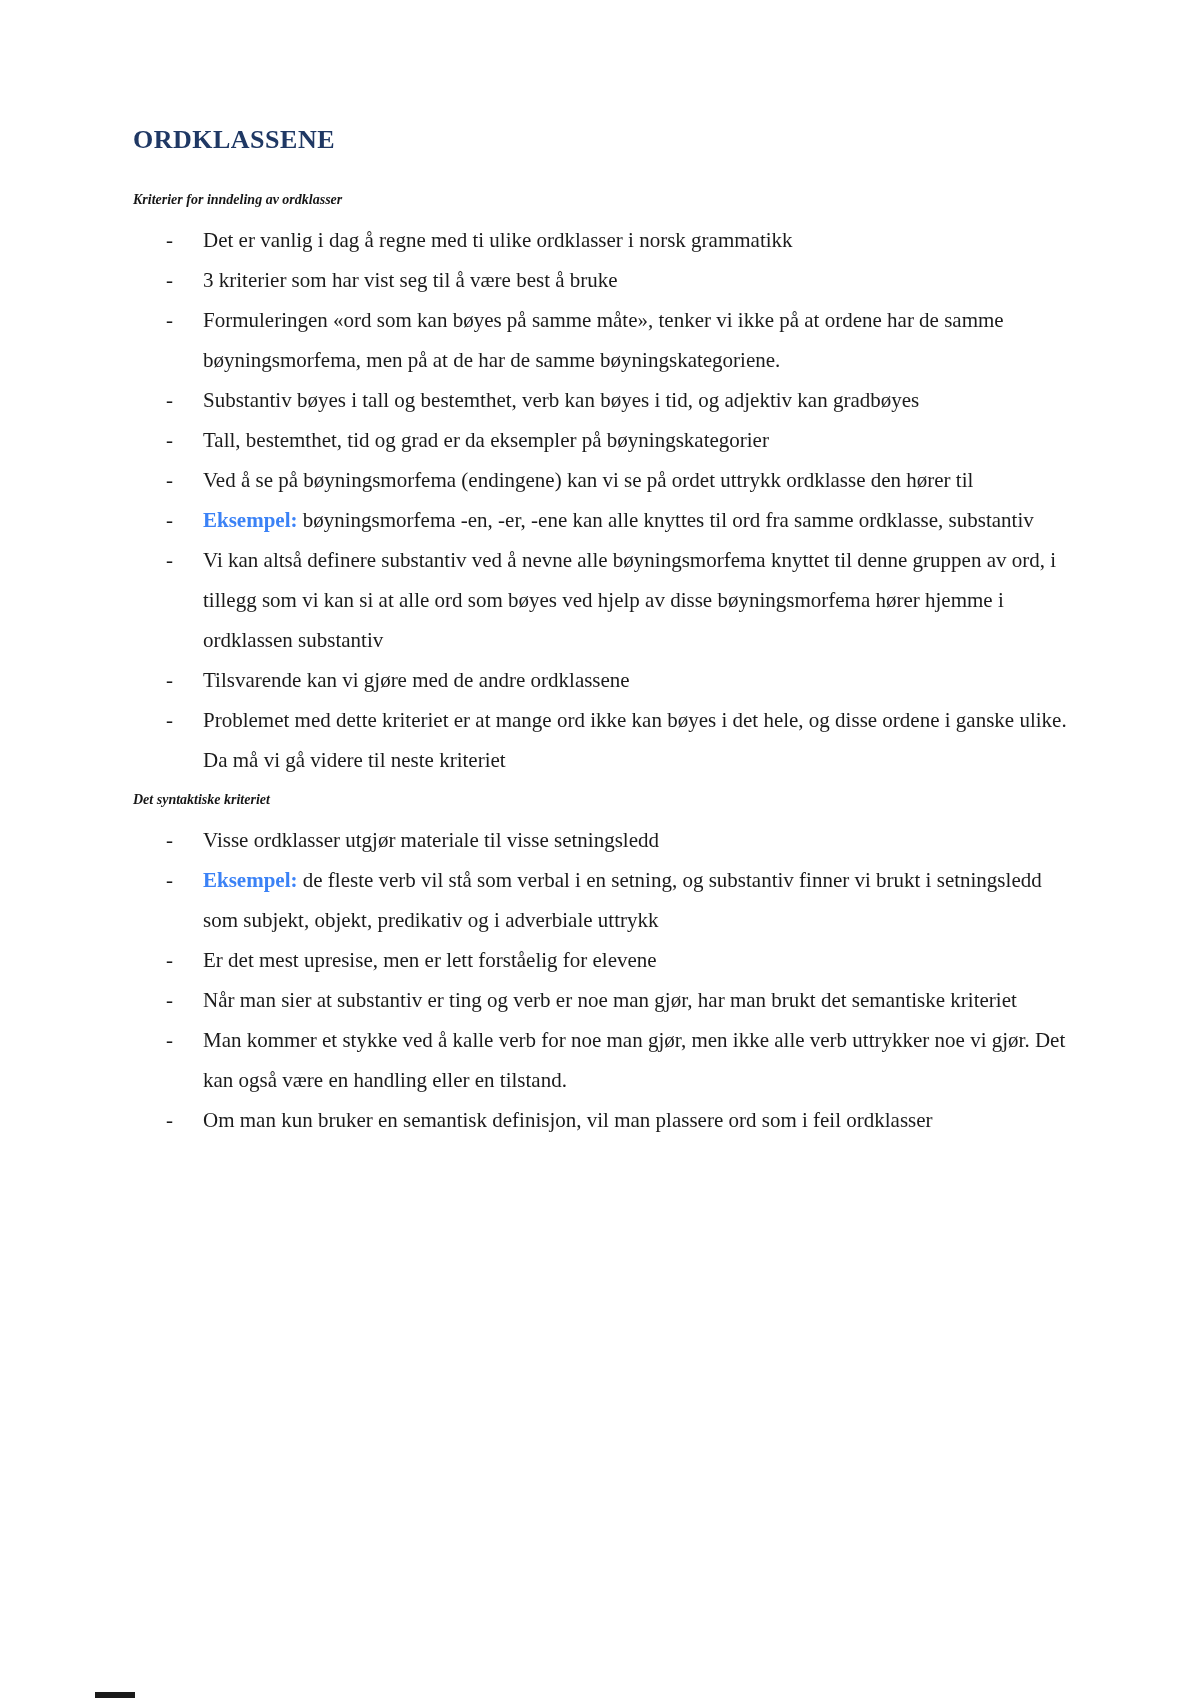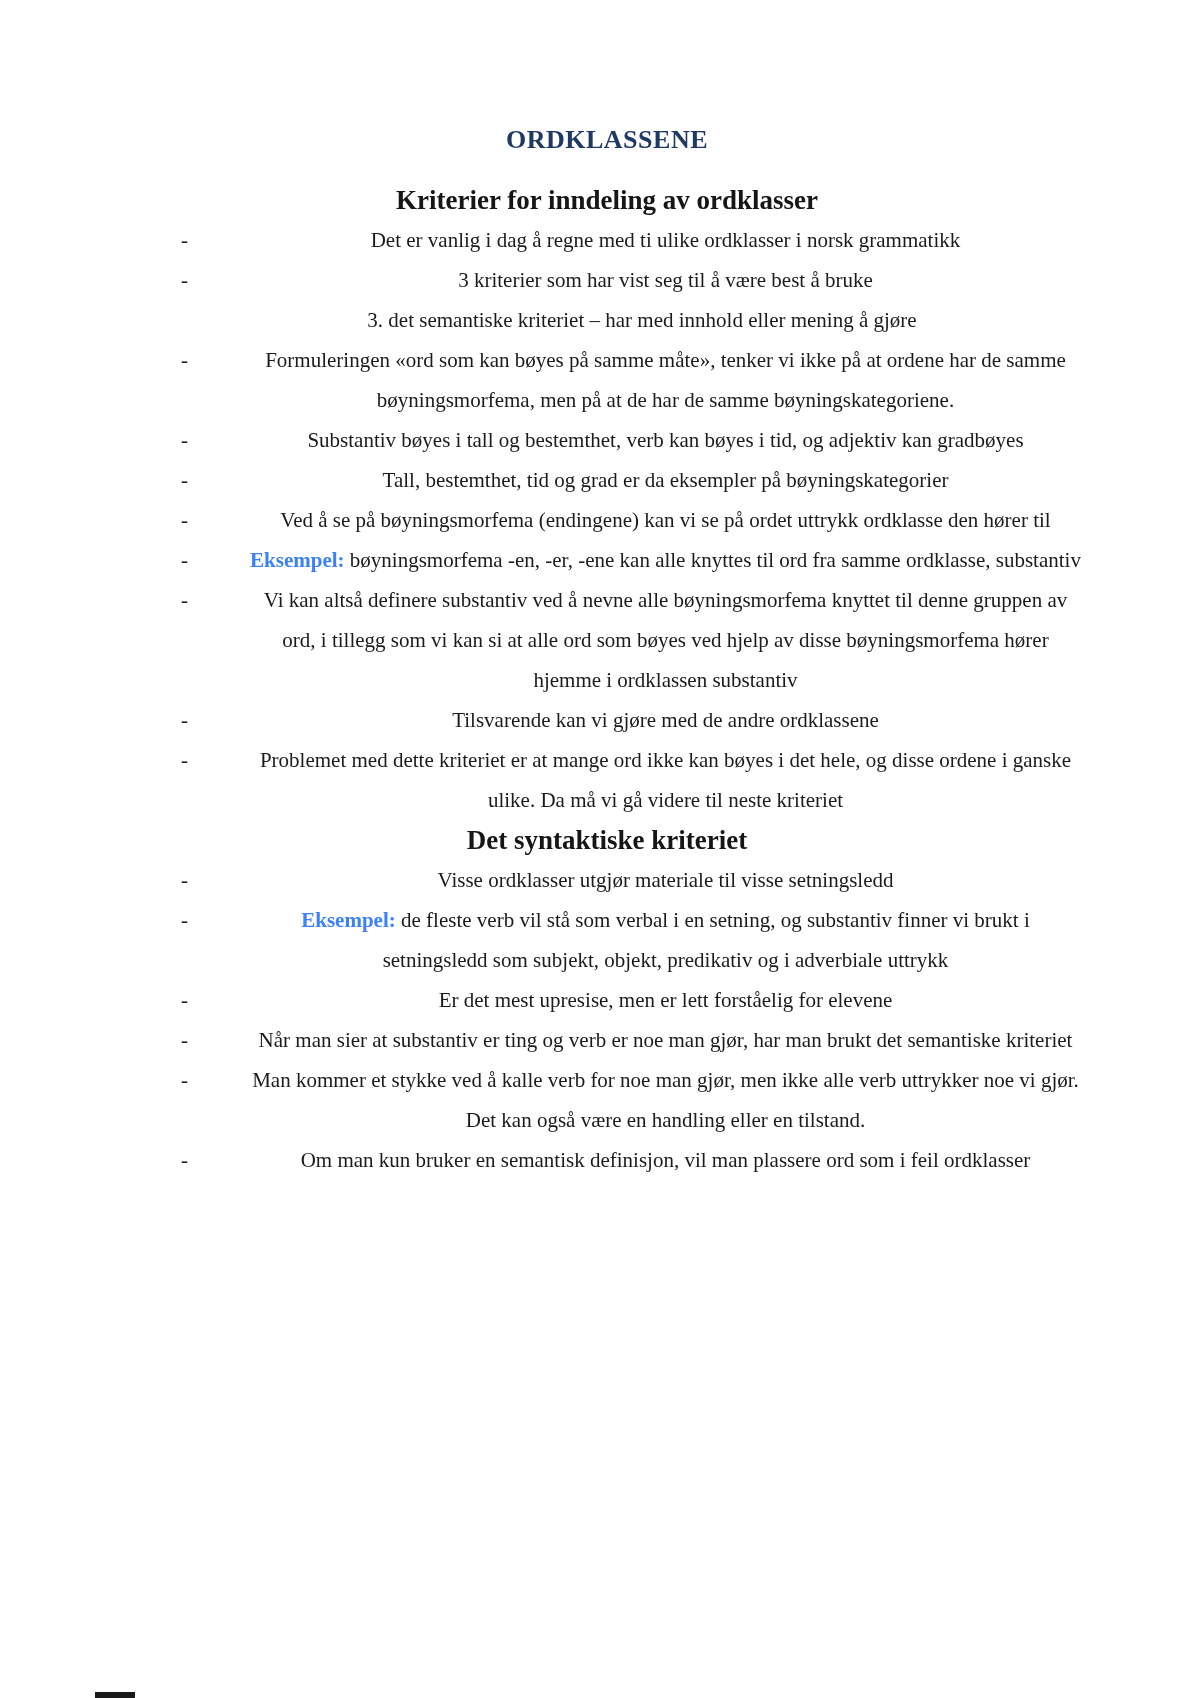--- a/index.html
+++ b/index.html
@@ -8,21 +8,20 @@
     background: #ffffff;
   }
   .page {
     position: relative;
     width: 1200px;
     height: 1698px;
     background: #ffffff;
     overflow: hidden;
     font-family: "Liberation Serif", "DejaVu Serif", serif;
     color: #1b1b1b;
-    text-align: center;
   }
   .content {
     position: absolute;
     left: 133px;
     top: 124px;
     width: 948px;
   }
   .doc-title {
     margin: 0 0 24px 0;
     font-size: 26px;
@@ -30,37 +29,37 @@
     font-weight: bold;
     letter-spacing: 0.5px;
     color: #1f3864;
   }
   .blocks {
     font-size: 21px;
     line-height: 40px;
   }
   .block-heading {
     font-weight: bold;
-    font-size: 27px;
+    font-size: 14px;
     color: #161616;
+    font-style: italic;
   }
   .bullet {
     display: flex;
     align-items: flex-start;
   }
   .bullet .marker {
     flex: none;
     width: 70px;
     padding-left: 33px;
     box-sizing: border-box;
   }
   .bullet .text {
     flex: 1;
     min-width: 0;
-    margin-left: 47px;
   }
   .lead {
     font-weight: bold;
     color: #3b82f6;
   }
   .numbered {
     padding-left: 70px;
   }
   .bottom-artifact {
     position: absolute;
@@ -80,21 +79,20 @@
     <div class="blocks">
         <div class="block-heading">Kriterier for inndeling av ordklasser</div>
         <div class="bullet">
           <span class="marker">-</span>
           <span class="text">Det er vanlig i dag å regne med ti ulike ordklasser i norsk grammatikk</span>
         </div>
         <div class="bullet">
           <span class="marker">-</span>
           <span class="text">3 kriterier som har vist seg til å være best å bruke</span>
         </div>
-        <div class="numbered"><span>3. </span><span>det semantiske kriteriet – har med innhold eller mening å gjøre</span></div>
         <div class="bullet">
           <span class="marker">-</span>
           <span class="text">Formuleringen «ord som kan bøyes på samme måte», tenker vi ikke på at ordene har de samme bøyningsmorfema, men på at de har de samme bøyningskategoriene.</span>
         </div>
         <div class="bullet">
           <span class="marker">-</span>
           <span class="text">Substantiv bøyes i tall og bestemthet, verb kan bøyes i tid, og adjektiv kan gradbøyes</span>
         </div>
         <div class="bullet">
           <span class="marker">-</span>

